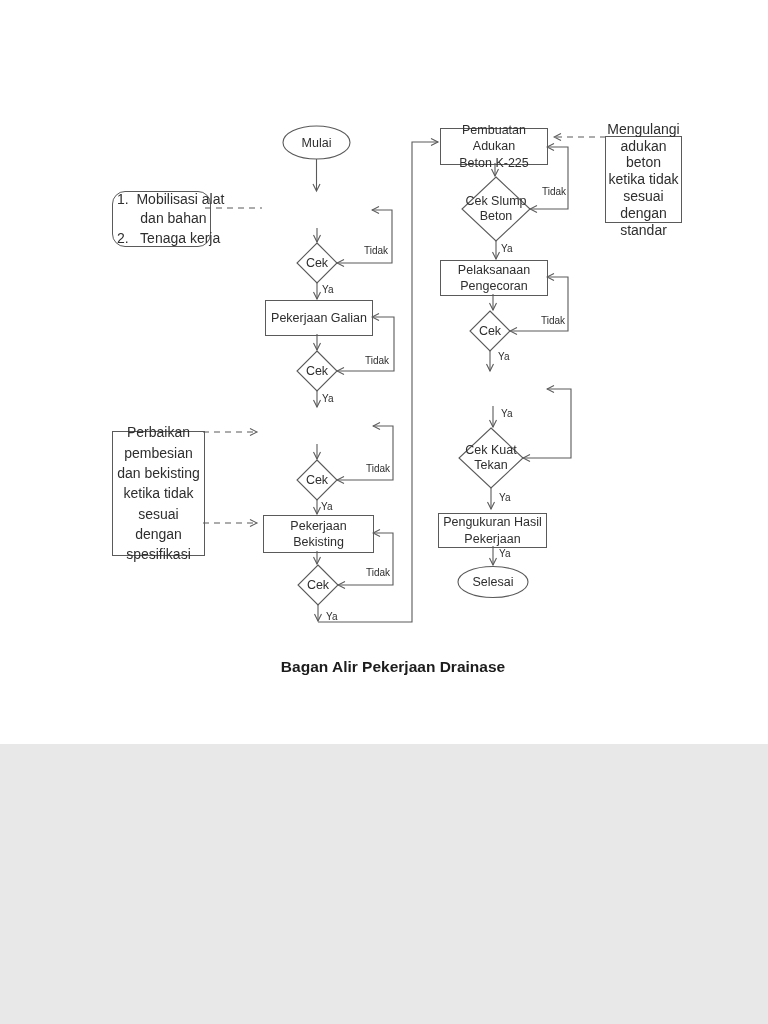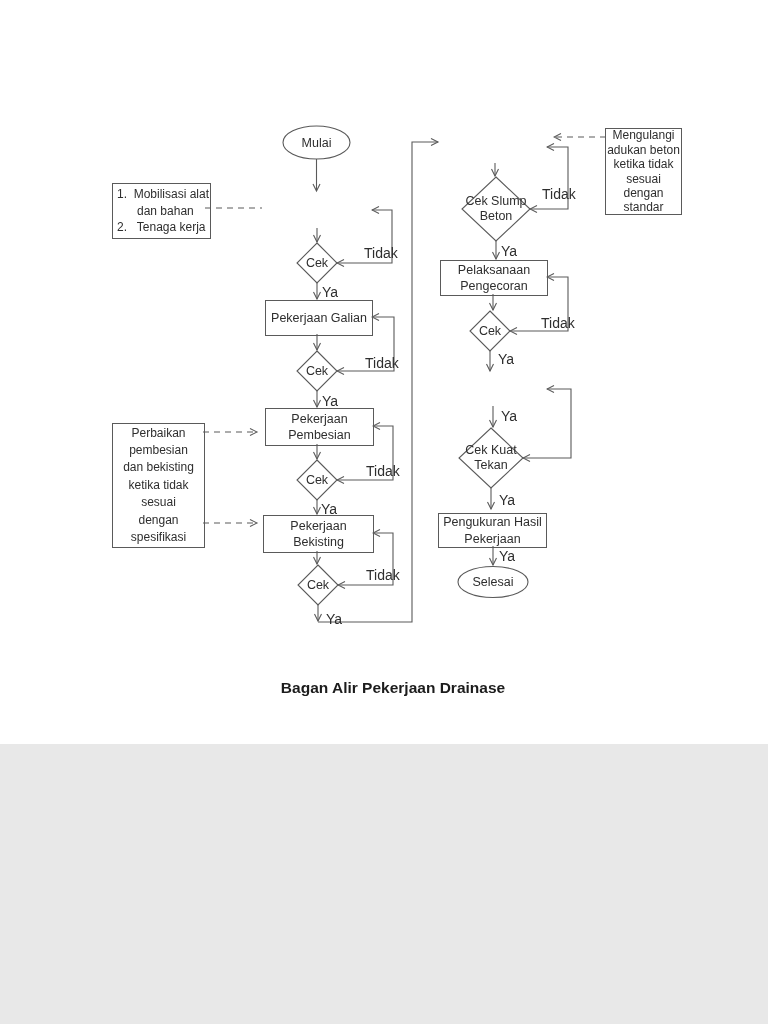--- a/index.html
+++ b/index.html
@@ -5,25 +5,25 @@
   html,body{margin:0;padding:0;background:#e8e8e8;}
   #page{position:relative;width:768px;height:744px;background:var(--bg,#fff);
         font-family:Liberation Sans, sans-serif;color:var(--text,#2e2e2e);
         overflow:hidden;margin:0 auto;padding-left:35px;}
   #wires{position:absolute;left:0;top:0;}
   #wires path,#wires polygon,#wires ellipse{fill:none;stroke:var(--line,#5a5a5a);stroke-width:1.1px;}
   #wires .d{stroke-dasharray:6 5;}
   #arr path{fill:none;stroke:var(--line,#5a5a5a);stroke-width:1.1px;}
   .box{position:absolute;border:1px solid var(--line,#5a5a5a);display:flex;align-items:center;
        justify-content:center;text-align:center;white-space:pre-line;font-size:12.5px;line-height:1.3;}
-  .note{font-size:12px;}
-  .note.l{white-space:pre;text-align:left;justify-content:flex-start;padding-left:4px;}
+  .note{font-size:14px;margin-top:8px;}
+  .note.l{white-space:pre;text-align:left;justify-content:flex-start;padding-left:4px;border-radius:13px;}
   .dl{position:absolute;display:flex;align-items:center;justify-content:center;text-align:center;
       white-space:pre-line;font-size:12.5px;line-height:1.2;}
-  .el{position:absolute;font-size:14px;white-space:nowrap;}
+  .el{position:absolute;font-size:10px;white-space:nowrap;}
   .title{position:absolute;font-weight:bold;font-size:15.5px;text-align:center;color:#1c1c1c;}
 </style>
 </head>
 <body>
 
 <div id="page">
 
   <svg id="wires" width="768" height="1024" viewBox="0 0 768 1024">
     <defs>
       <marker id="arr" markerWidth="10" markerHeight="10" refX="8.5" refY="5" orient="auto-start-reverse" markerUnits="userSpaceOnUse">
@@ -70,22 +70,23 @@
     <path class="d" d="M205 208 H262"></path>
     <path class="d" d="M203 432 H257" marker-end="url(#arr)"></path>
     <path class="d" d="M203 523 H257" marker-end="url(#arr)"></path>
     <path class="d" d="M606 137 H554" marker-end="url(#arr)"></path>
   </svg>
 
   <div class="dl" style="left:283px;top:127px;width:67px;height:32px;">Mulai</div>
   <div class="dl" style="left:458px;top:566px;width:70px;height:32px;">Selesai</div>
 
   <div class="box" style="left:265px;top:300px;width:106px;height:34px;">Pekerjaan Galian</div>
-  <div class="box" style="left:265px;top:408px;width:107px;height:36px;">Pekerjaan Pembesian</div>
   <div class="box" style="left:263px;top:515px;width:109px;height:36px;">Pekerjaan Bekisting</div>
+  <div class="box" style="left:440px;top:128px;width:106px;height:35px;">Pembuatan Adukan
+Beton K-225</div>
   <div class="box" style="left:440px;top:260px;width:106px;height:34px;">Pelaksanaan
 Pengecoran</div>
   <div class="box" style="left:438px;top:513px;width:107px;height:33px;">Pengukuran Hasil
 Pekerjaan</div>
 
   <div class="dl" style="left:297px;top:243px;width:40px;height:40px;">Cek</div>
   <div class="dl" style="left:297px;top:351px;width:40px;height:40px;">Cek</div>
   <div class="dl" style="left:297px;top:460px;width:40px;height:40px;">Cek</div>
   <div class="dl" style="left:298px;top:565px;width:40px;height:40px;">Cek</div>
   <div class="dl" style="left:462px;top:177px;width:68px;height:64px;">Cek Slump
@@ -121,15 +122,15 @@
   <div class="el" style="left:499px;top:492px;">Ya</div>
   <div class="el" style="left:499px;top:548px;">Ya</div>
 
   <div class="el" style="left:364px;top:245px;">Tidak</div>
   <div class="el" style="left:365px;top:355px;">Tidak</div>
   <div class="el" style="left:366px;top:463px;">Tidak</div>
   <div class="el" style="left:366px;top:567px;">Tidak</div>
   <div class="el" style="left:542px;top:186px;">Tidak</div>
   <div class="el" style="left:541px;top:315px;">Tidak</div>
 
-  <div class="title" style="left:253px;top:679px;width:280px;text-align:center;">Bagan Alir Pekerjaan Drainase</div>
+  <div class="title" style="left:253px;top:658px;width:280px;text-align:center;">Bagan Alir Pekerjaan Drainase</div>
 
 </div>
 
 </body></html>

